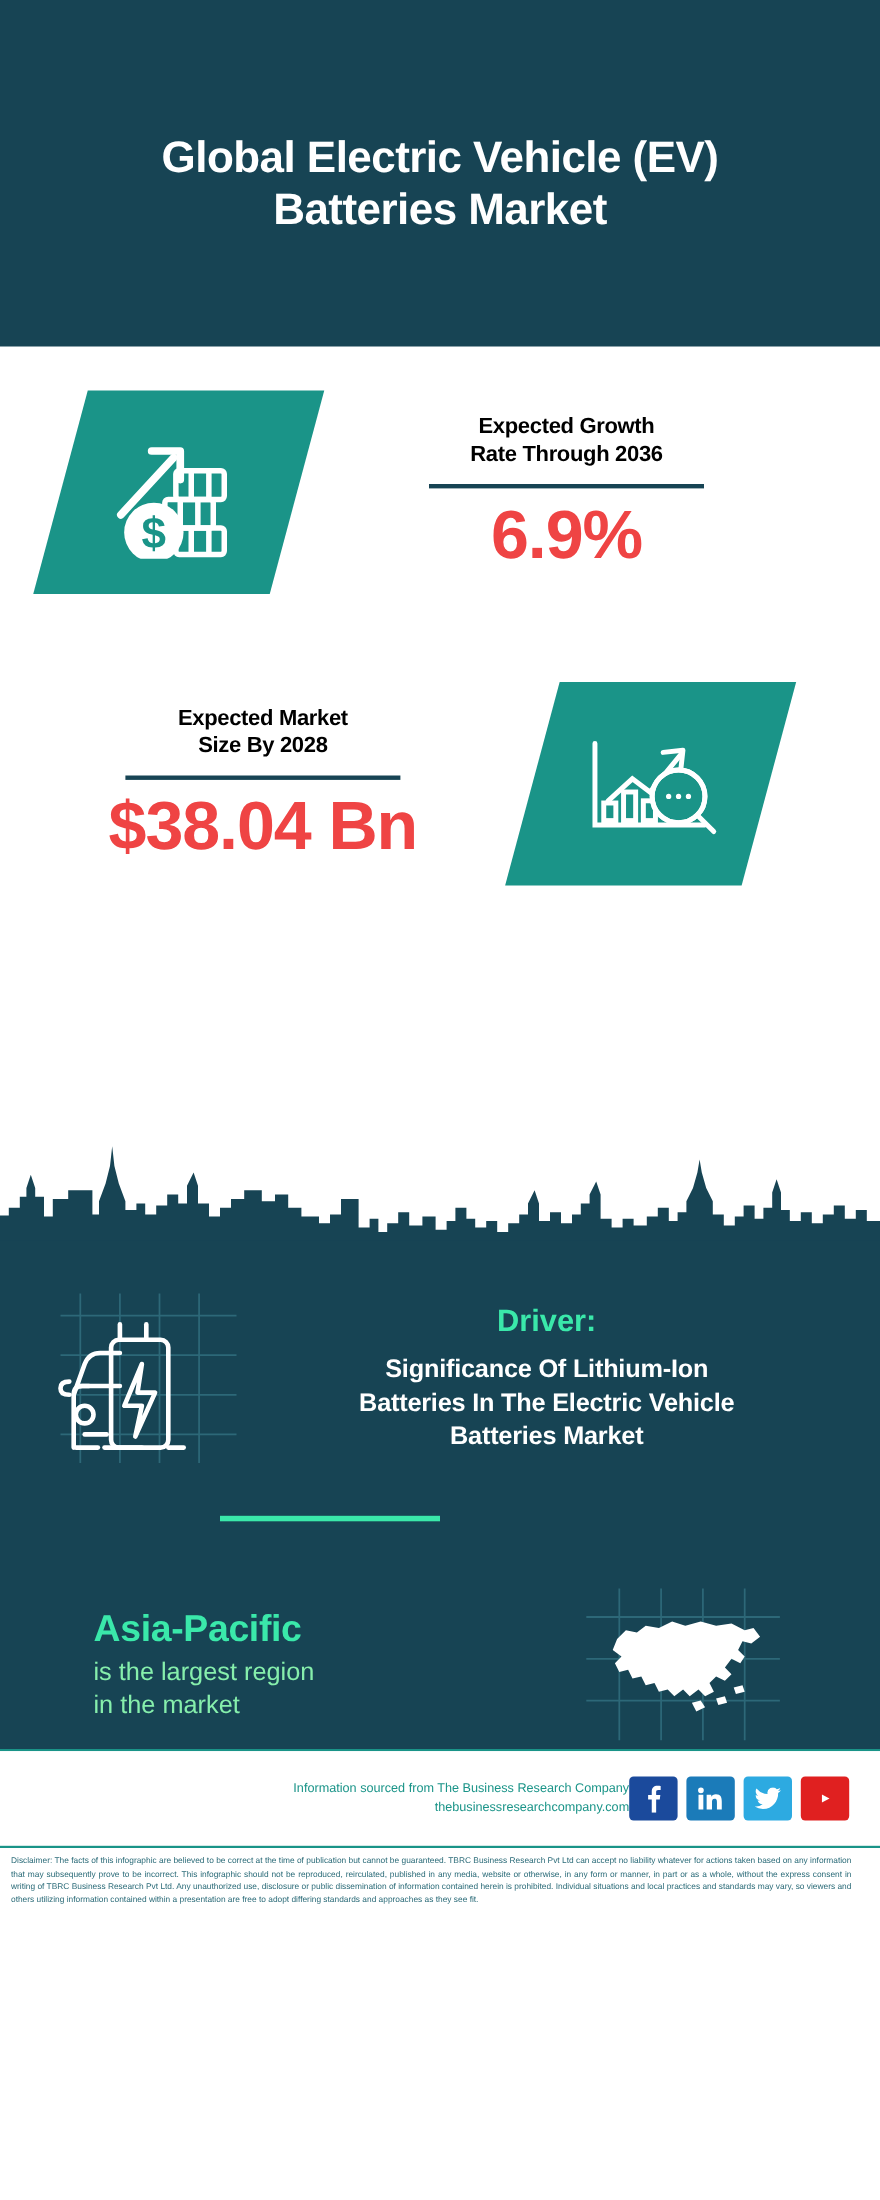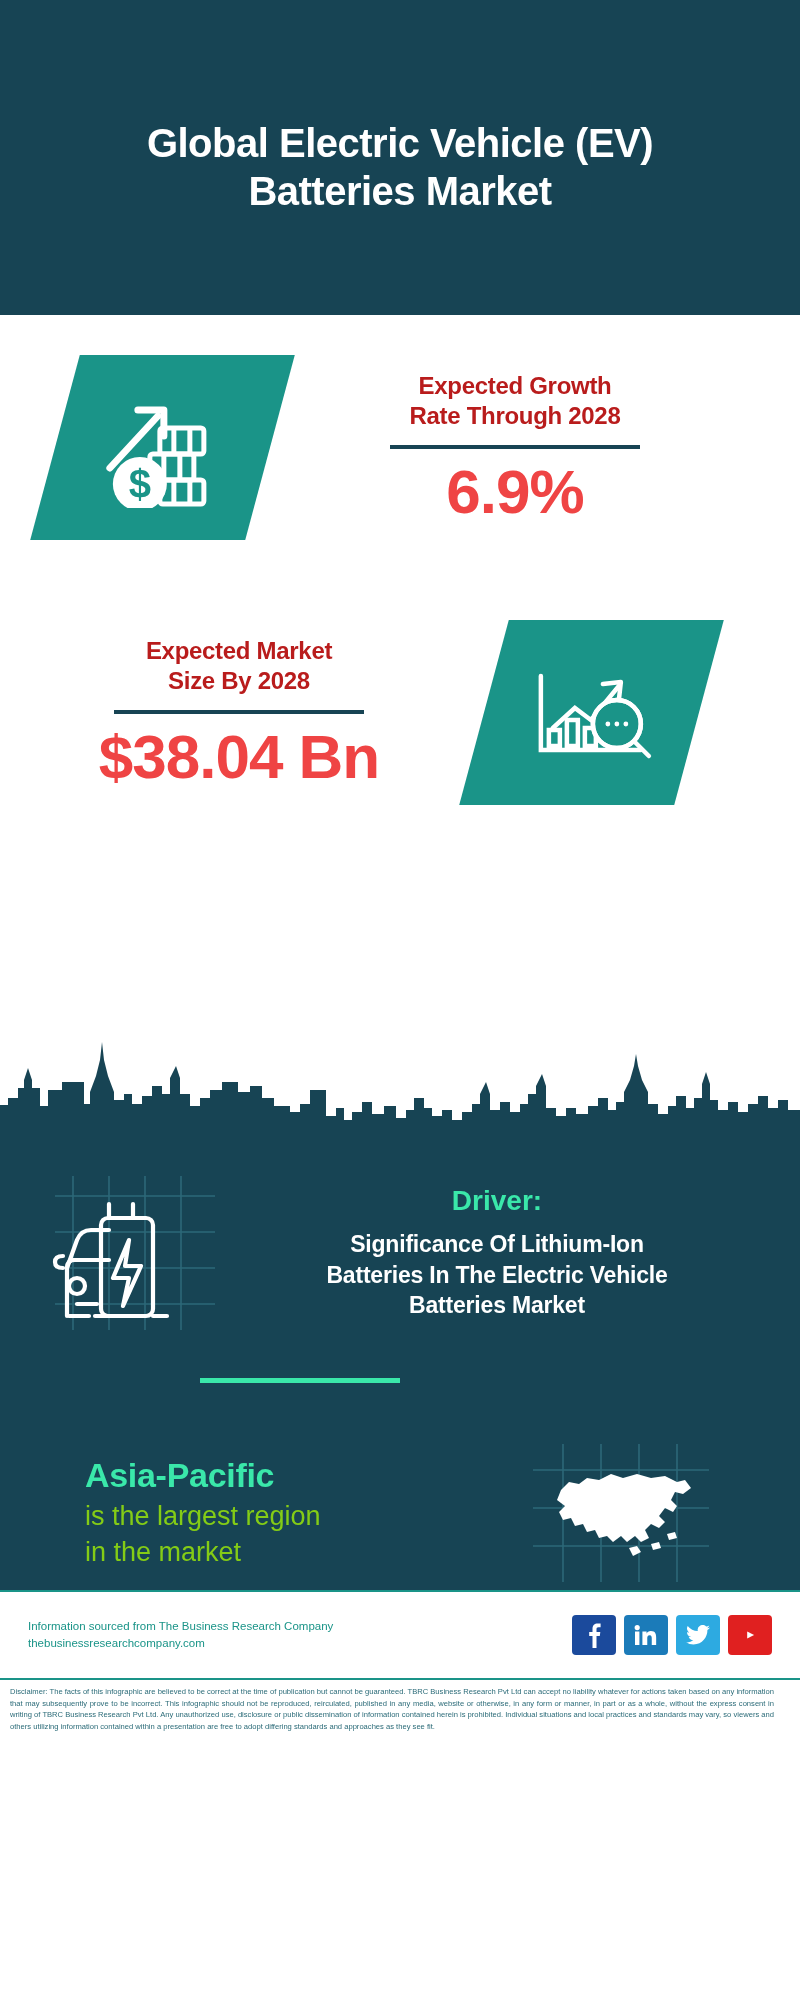--- a/index.html
+++ b/index.html
@@ -28,21 +28,21 @@
     background:#1a9488;
     width:215px; height:185px;
     transform:skewX(-15deg);
     display:flex; align-items:center; justify-content:center;
     flex-shrink:0;
   }
   .para-inner { transform:skewX(15deg); display:flex; align-items:center; justify-content:center; }
 
   .stat-text { text-align:center; }
   .stat-label {
-    color:#b91c1c; font-size:24px; font-weight:bold; line-height:1.25;
+    color:#000000; font-size:20px; font-weight:bold; line-height:1.25;
     letter-spacing:-0.3px;
   }
   .stat-rule { height:4px; background:#174454; margin:14px auto 10px; width:250px; }
   .stat-value {
     color:#ef4444; font-size:62px; font-weight:bold; letter-spacing:-1px;
     line-height:1.05;
   }
 
   
   .dark-panel {
@@ -72,28 +72,28 @@
   .region-wrap {
     position:absolute; width:800px; display:flex; align-items:center;
     justify-content:center; gap:10px;
   }
   .region-text { width:430px; text-align:left; }
   .region-name {
     color:#3ae8aa; font-size:34px; font-weight:bold; margin-bottom:4px;
     letter-spacing:-0.3px;
   }
   .region-sub {
-    color:#84cc16; font-size:27px; line-height:1.3; font-weight:400;
+    color:#86efac; font-size:23px; line-height:1.3; font-weight:400;
   }
   .map-box { width:190px; height:150px; flex-shrink:0; }
 
   
   .footer-src {
     position:absolute; left:0; width:800px; background:#ffffff;
-    display:flex; align-items:center; padding:0 28px;
+    display:flex; align-items:center; padding:0 28px;text-align:right;
   }
   .src-text { flex:1; }
   .src-line1 { color:#1a9488; font-size:11.5px; line-height:1.5; }
   .src-line2 { color:#1a9488; font-size:11.5px; line-height:1.5; }
   .socials { display:flex; gap:8px; align-items:center; }
   .soc {
     width:44px; height:40px; border-radius:4px;
     display:flex; align-items:center; justify-content:center;
     color:#fff; font-weight:bold;
   }
@@ -139,21 +139,21 @@
             <line x1="76" y1="92" x2="76" y2="116"></line>
             <line x1="92" y1="92" x2="92" y2="116"></line>
           </g>
           <circle cx="42" cy="96" r="27" fill="#fff"></circle>
           <text x="42" y="110" font-family="Liberation Sans, sans-serif" font-size="40" font-weight="bold" fill="#1a9488" text-anchor="middle">$</text>
         </svg>
       </div>
     </div>
     <div class="stat-text" style="margin-left:30px; width:430px;">
       <div class="stat-label">Expected Growth</div>
-      <div class="stat-label">Rate Through 2028</div>
+      <div class="stat-label">Rate Through 2036</div>
       <div class="stat-rule"></div>
       <div class="stat-value">6.9%</div>
     </div>
   </div>
 
   <div class="stat-row" style="top:620px; left:0; padding-left:24px;">
     <div class="stat-text" style="width:430px;">
       <div class="stat-label">Expected Market</div>
       <div class="stat-label">Size By 2028</div>
       <div class="stat-rule"></div>

